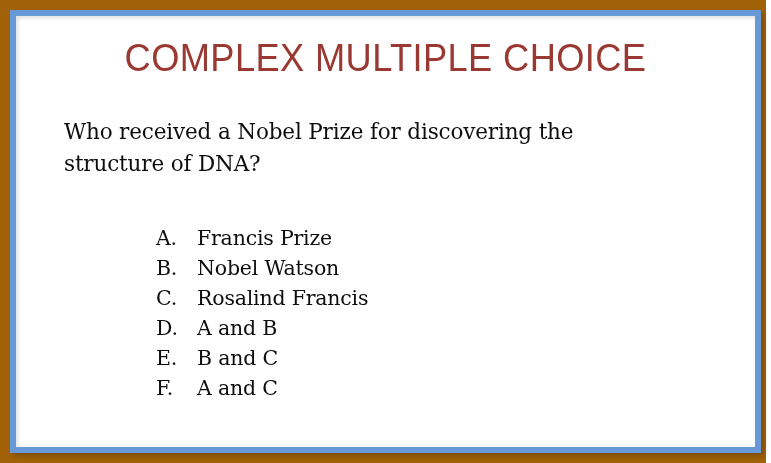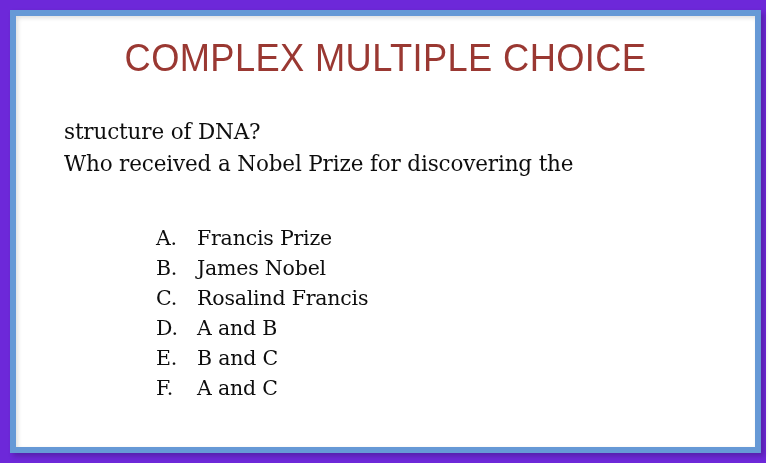--- a/index.html
+++ b/index.html
@@ -11,21 +11,21 @@
     width: 771px;
     height: 463px;
     overflow: hidden;
     font-family: "Liberation Serif", serif;
   }
 
   #slide-root {
     position: relative;
     width: 766px;
     height: 463px;
-    background: #6d28d9;
+    background: #a16207;
     text-decoration: underline;
   }
 
   
   #slide-frame {
     position: absolute;
     left: 10px;
     top: 10px;
     width: 751px;
     height: 443px;
@@ -105,34 +105,34 @@
 <body>
 
 <div id="slide-root">
 
   <div id="slide-frame">
     <div id="slide-inner">
 
       <div id="slide-title">COMPLEX MULTIPLE CHOICE</div>
 
       <div id="question-block">
+        <div>Who received a Nobel Prize for discovering the</div>
         <div>structure of DNA?</div>
-        <div>Who received a Nobel Prize for discovering the</div>
       </div>
 
       <div id="options-list">
 
         <div class="option-row">
           <span class="option-letter">A.</span>
           <span class="option-text">Francis Prize</span>
         </div>
 
         <div class="option-row">
           <span class="option-letter">B.</span>
-          <span class="option-text">James Nobel</span>
+          <span class="option-text">Nobel Watson</span>
         </div>
 
         <div class="option-row">
           <span class="option-letter">C.</span>
           <span class="option-text">Rosalind Francis</span>
         </div>
 
         <div class="option-row">
           <span class="option-letter">D.</span>
           <span class="option-text">A and B</span>

